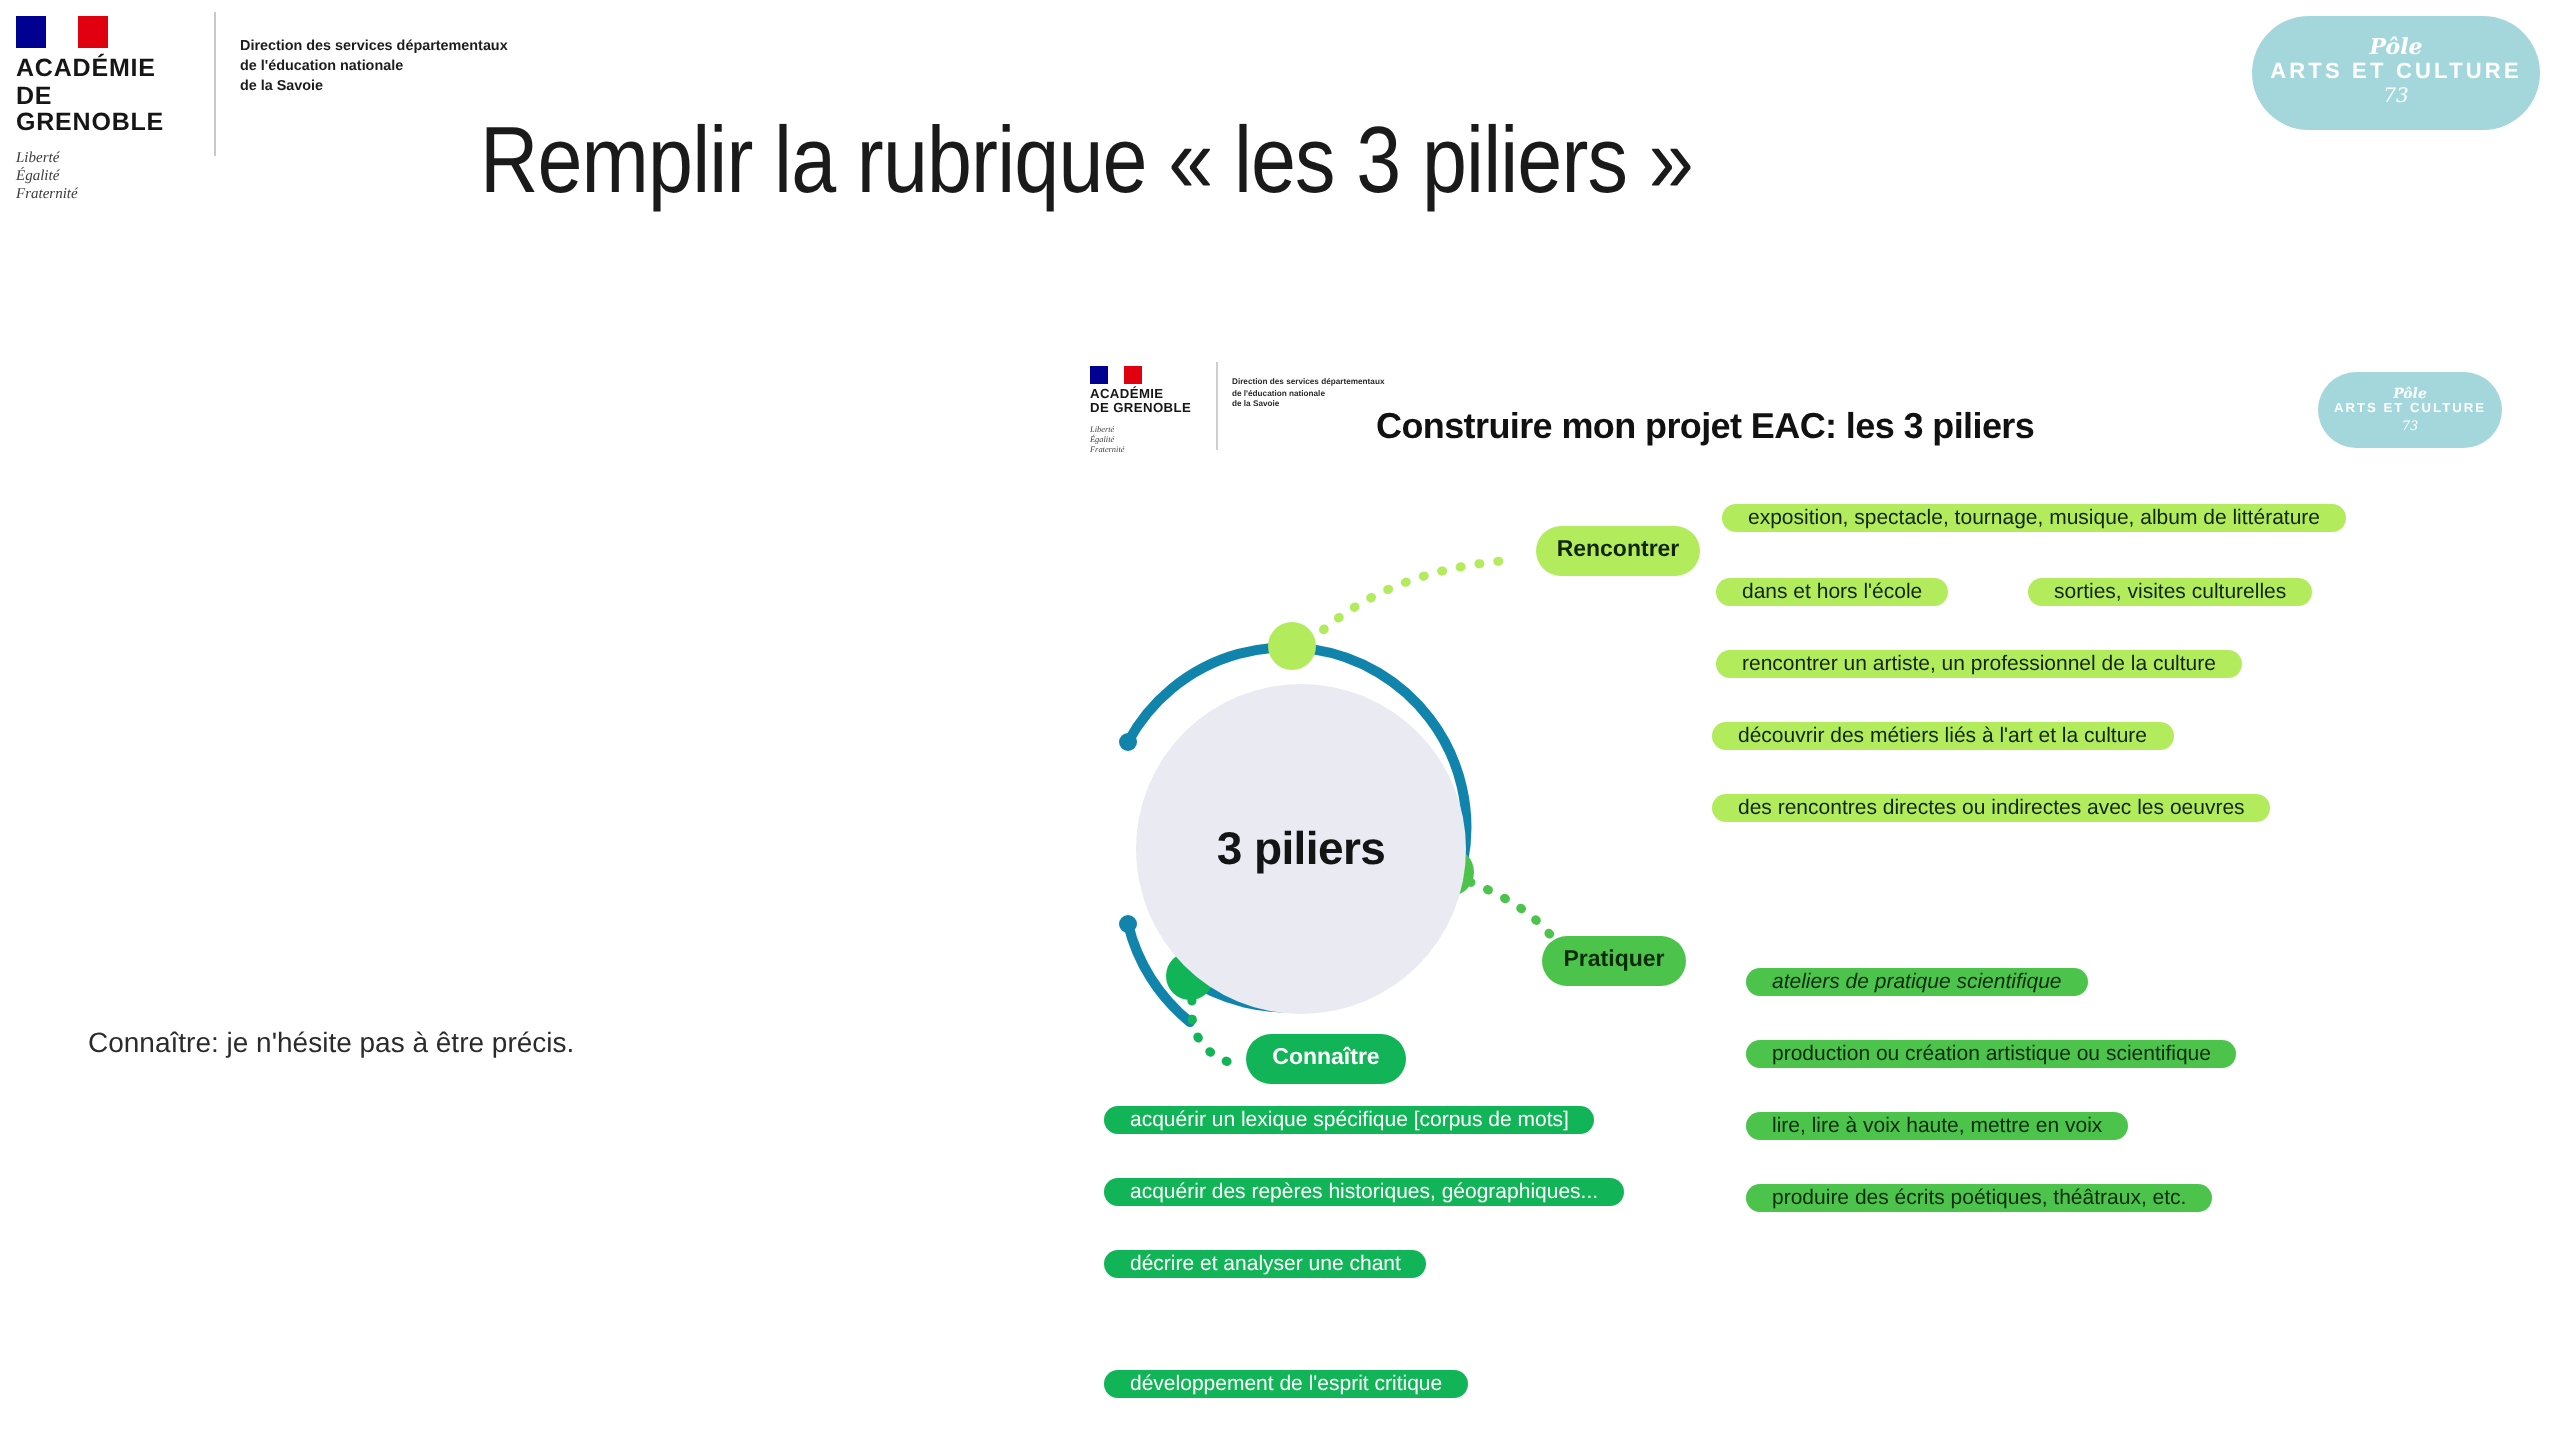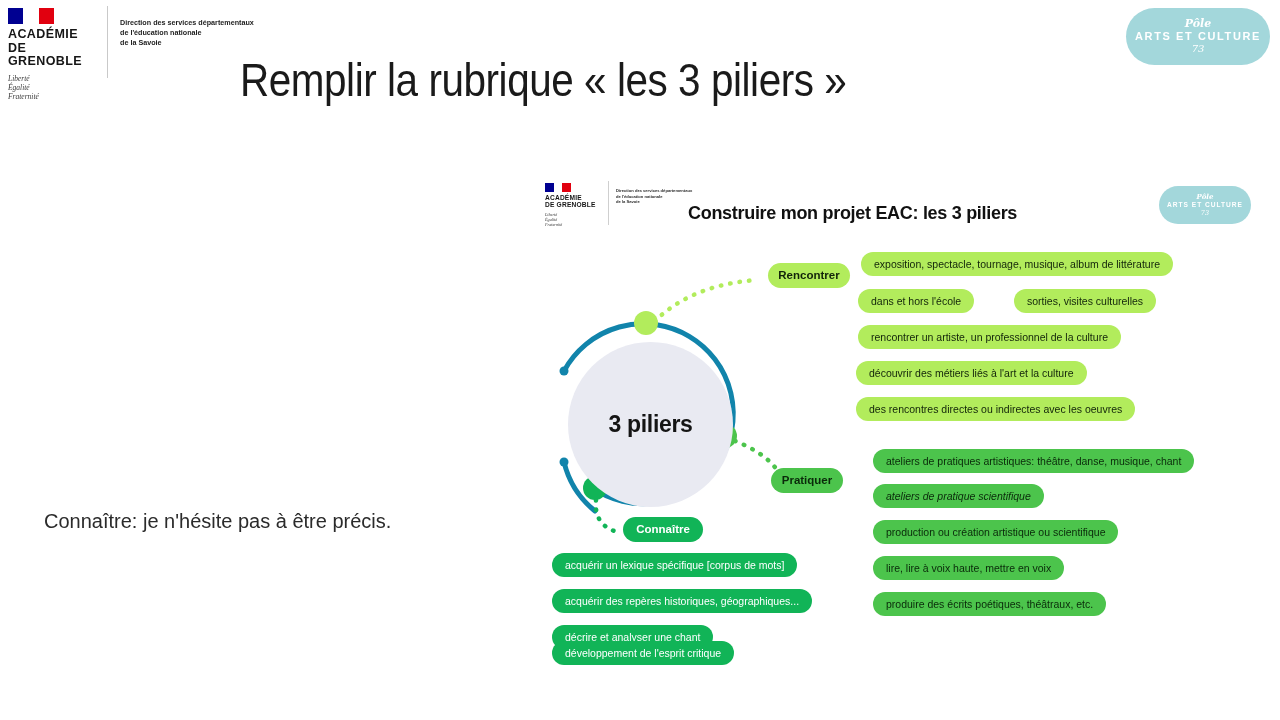--- a/index.html
+++ b/index.html
@@ -114,21 +114,21 @@
     color: #1a1a1a;
     white-space: nowrap;
     transform: scaleX(0.86);
     transform-origin: left center;
   }
 
   
   #body-note {
     position: absolute; left: 44px; top: 510px;
     width: 400px;
-    font-size: 20px;
+    font-size: 14px;
     line-height: 22px;
     color: #2b2b2b;
   }
 
   
   #embedded {
     position: absolute;
     left: 520px; top: 175px;
     width: 760px; height: 520px;
   }
@@ -187,21 +187,21 @@
   }
   .pill-label {
     font-weight: bold;
     justify-content: center;
     font-size: 11.5px;
     height: 25px;
     color: #0e0e0e;
   }
   .pill-item {
     font-size: 10.5px;
-    height: 24px;
+    height: 14px;
     padding: 0 13px;
   }
 
   .c-light  { background: #b2ec5c; color: #12240a; }
   .c-mid    { background: #4cc44c; color: #0a2a0a; }
   .c-dark   { background: #11b457; color: #ffffff; }
 </style>
 </head>
 <body>
 
@@ -306,23 +306,20 @@
       <span>découvrir des métiers liés à l'art et la culture</span>
     </div>
     <div class="pill pill-item c-light" style="left:336px; top:222px;">
       <span>des rencontres directes ou indirectes avec les oeuvres</span>
     </div>
 
     <div class="pill pill-label c-mid" style="left:251px; top:293px; width:72px;">
       <span>Pratiquer</span>
     </div>
 
-    <div class="pill pill-item c-mid" style="left:353px; top:274px;">
-      <span>ateliers de pratiques artistiques: théâtre, danse, musique, chant</span>
-    </div>
     <div class="pill pill-item c-mid" style="left:353px; top:309px;font-style:italic;">
       <span>ateliers de pratique scientifique</span>
     </div>
     <div class="pill pill-item c-mid" style="left:353px; top:345px;">
       <span>production ou création artistique ou scientifique</span>
     </div>
     <div class="pill pill-item c-mid" style="left:353px; top:381px;">
       <span>lire, lire à voix haute, mettre en voix</span>
     </div>
     <div class="pill pill-item c-mid" style="left:353px; top:417px;">
@@ -335,18 +332,18 @@
 
     <div class="pill pill-item c-dark" style="left:32px; top:378px;">
       <span>acquérir un lexique spécifique [corpus de mots]</span>
     </div>
     <div class="pill pill-item c-dark" style="left:32px; top:414px;">
       <span>acquérir des repères historiques, géographiques...</span>
     </div>
     <div class="pill pill-item c-dark" style="left:32px; top:450px;">
       <span>décrire et analyser une chant</span>
     </div>
-    <div class="pill pill-item c-dark" style="left:32px; top:466px;">
+    <div class="pill pill-item c-dark" style="left:32px; top:510px;">
       <span>développement de l'esprit critique</span>
     </div>
 
   </div>
 </div>
 
 </body></html>

